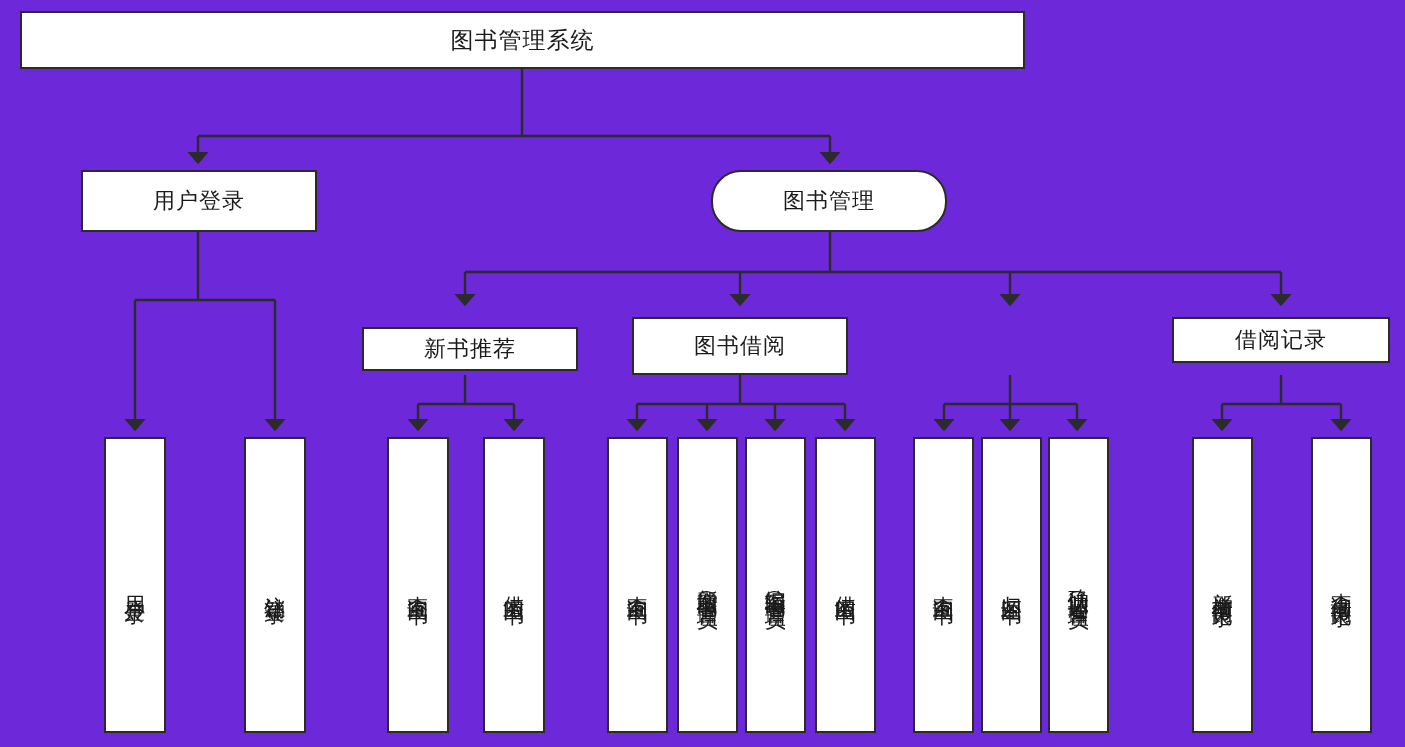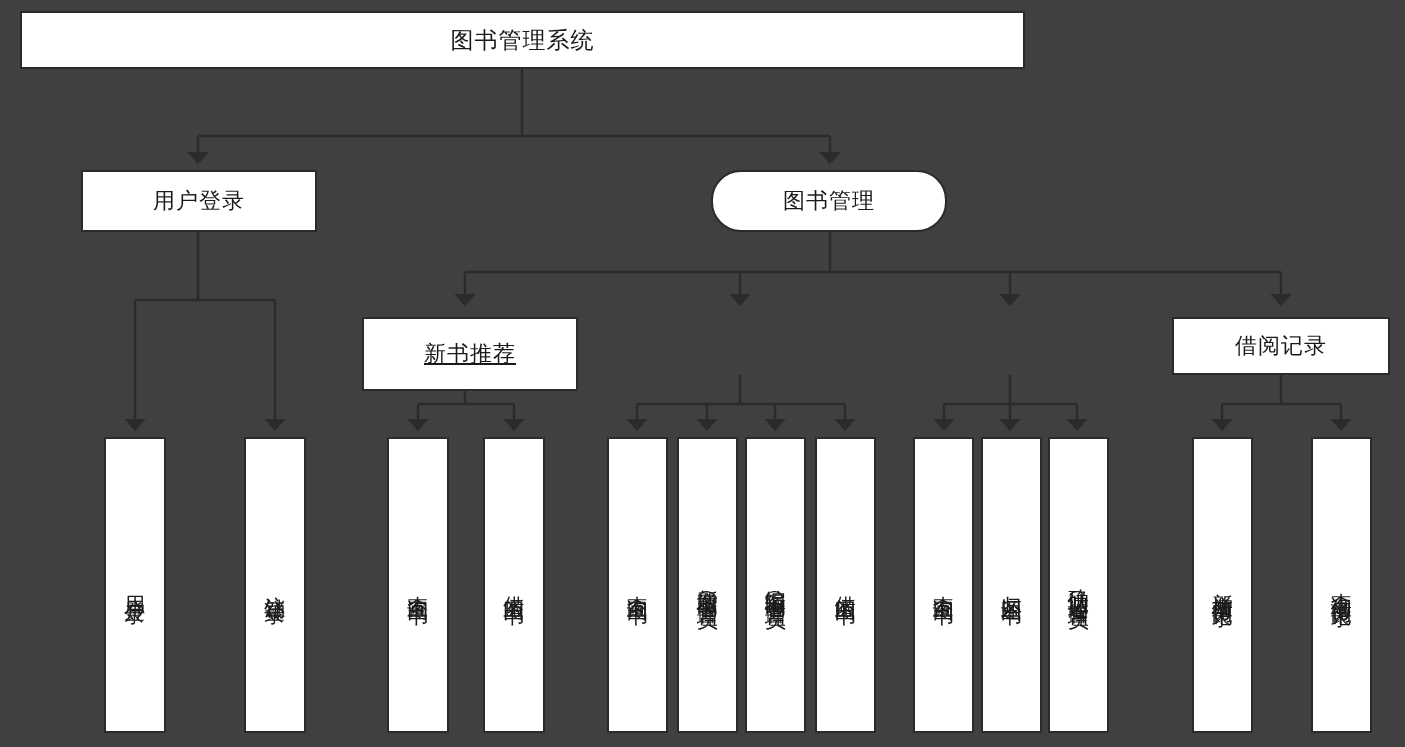--- a/index.html
+++ b/index.html
@@ -1,20 +1,20 @@
 <!DOCTYPE html>
 <html><head>
 <meta charset="utf-8">
 <style>
   html,body{margin:0;padding:0;background:#ffffff;}
   body{
     width:1405px;height:747px;overflow:hidden;
     font-family:"Liberation Sans","DejaVu Sans",sans-serif;
   }
-  #stage{position:relative;width:1405px;height:747px;background:#404040;}
+  #stage{position:relative;width:1405px;height:747px;background:#6d28d9;}
   svg#wires{position:absolute;left:0;top:0;width:1405px;height:747px;}
 
   .node{
     position:absolute;
     box-sizing:border-box;
     border:2px solid #2b2b2b;
     background:#ffffff;
     display:flex;
     align-items:center;
     justify-content:center;
@@ -103,24 +103,27 @@
     <span>图书管理系统</span>
   </div>
 
   <div class="node hz" style="left:81px;top:170px;width:236px;height:62px;">
     <span>用户登录</span>
   </div>
   <div class="node hz" style="left:711px;top:170px;width:236px;height:62px;border-radius:30px;">
     <span>图书管理</span>
   </div>
 
-  <div class="node hz" style="left:362px;top:317px;width:216px;height:74px;text-decoration:underline;">
+  <div class="node hz" style="left:362px;top:327px;width:216px;height:44px;">
     <span>新书推荐</span>
   </div>
-  <div class="node hz" style="left:1172px;top:317px;width:218px;height:58px;">
+  <div class="node hz" style="left:632px;top:317px;width:216px;height:58px;">
+    <span>图书借阅</span>
+  </div>
+  <div class="node hz" style="left:1172px;top:317px;width:218px;height:46px;">
     <span>借阅记录</span>
   </div>
 
   <div class="node vt" style="left:104px;top:437px;width:62px;height:296px;">
     <span>用户登录</span>
   </div>
   <div class="node vt" style="left:244px;top:437px;width:62px;height:296px;">
     <span>注销登录</span>
   </div>
 

